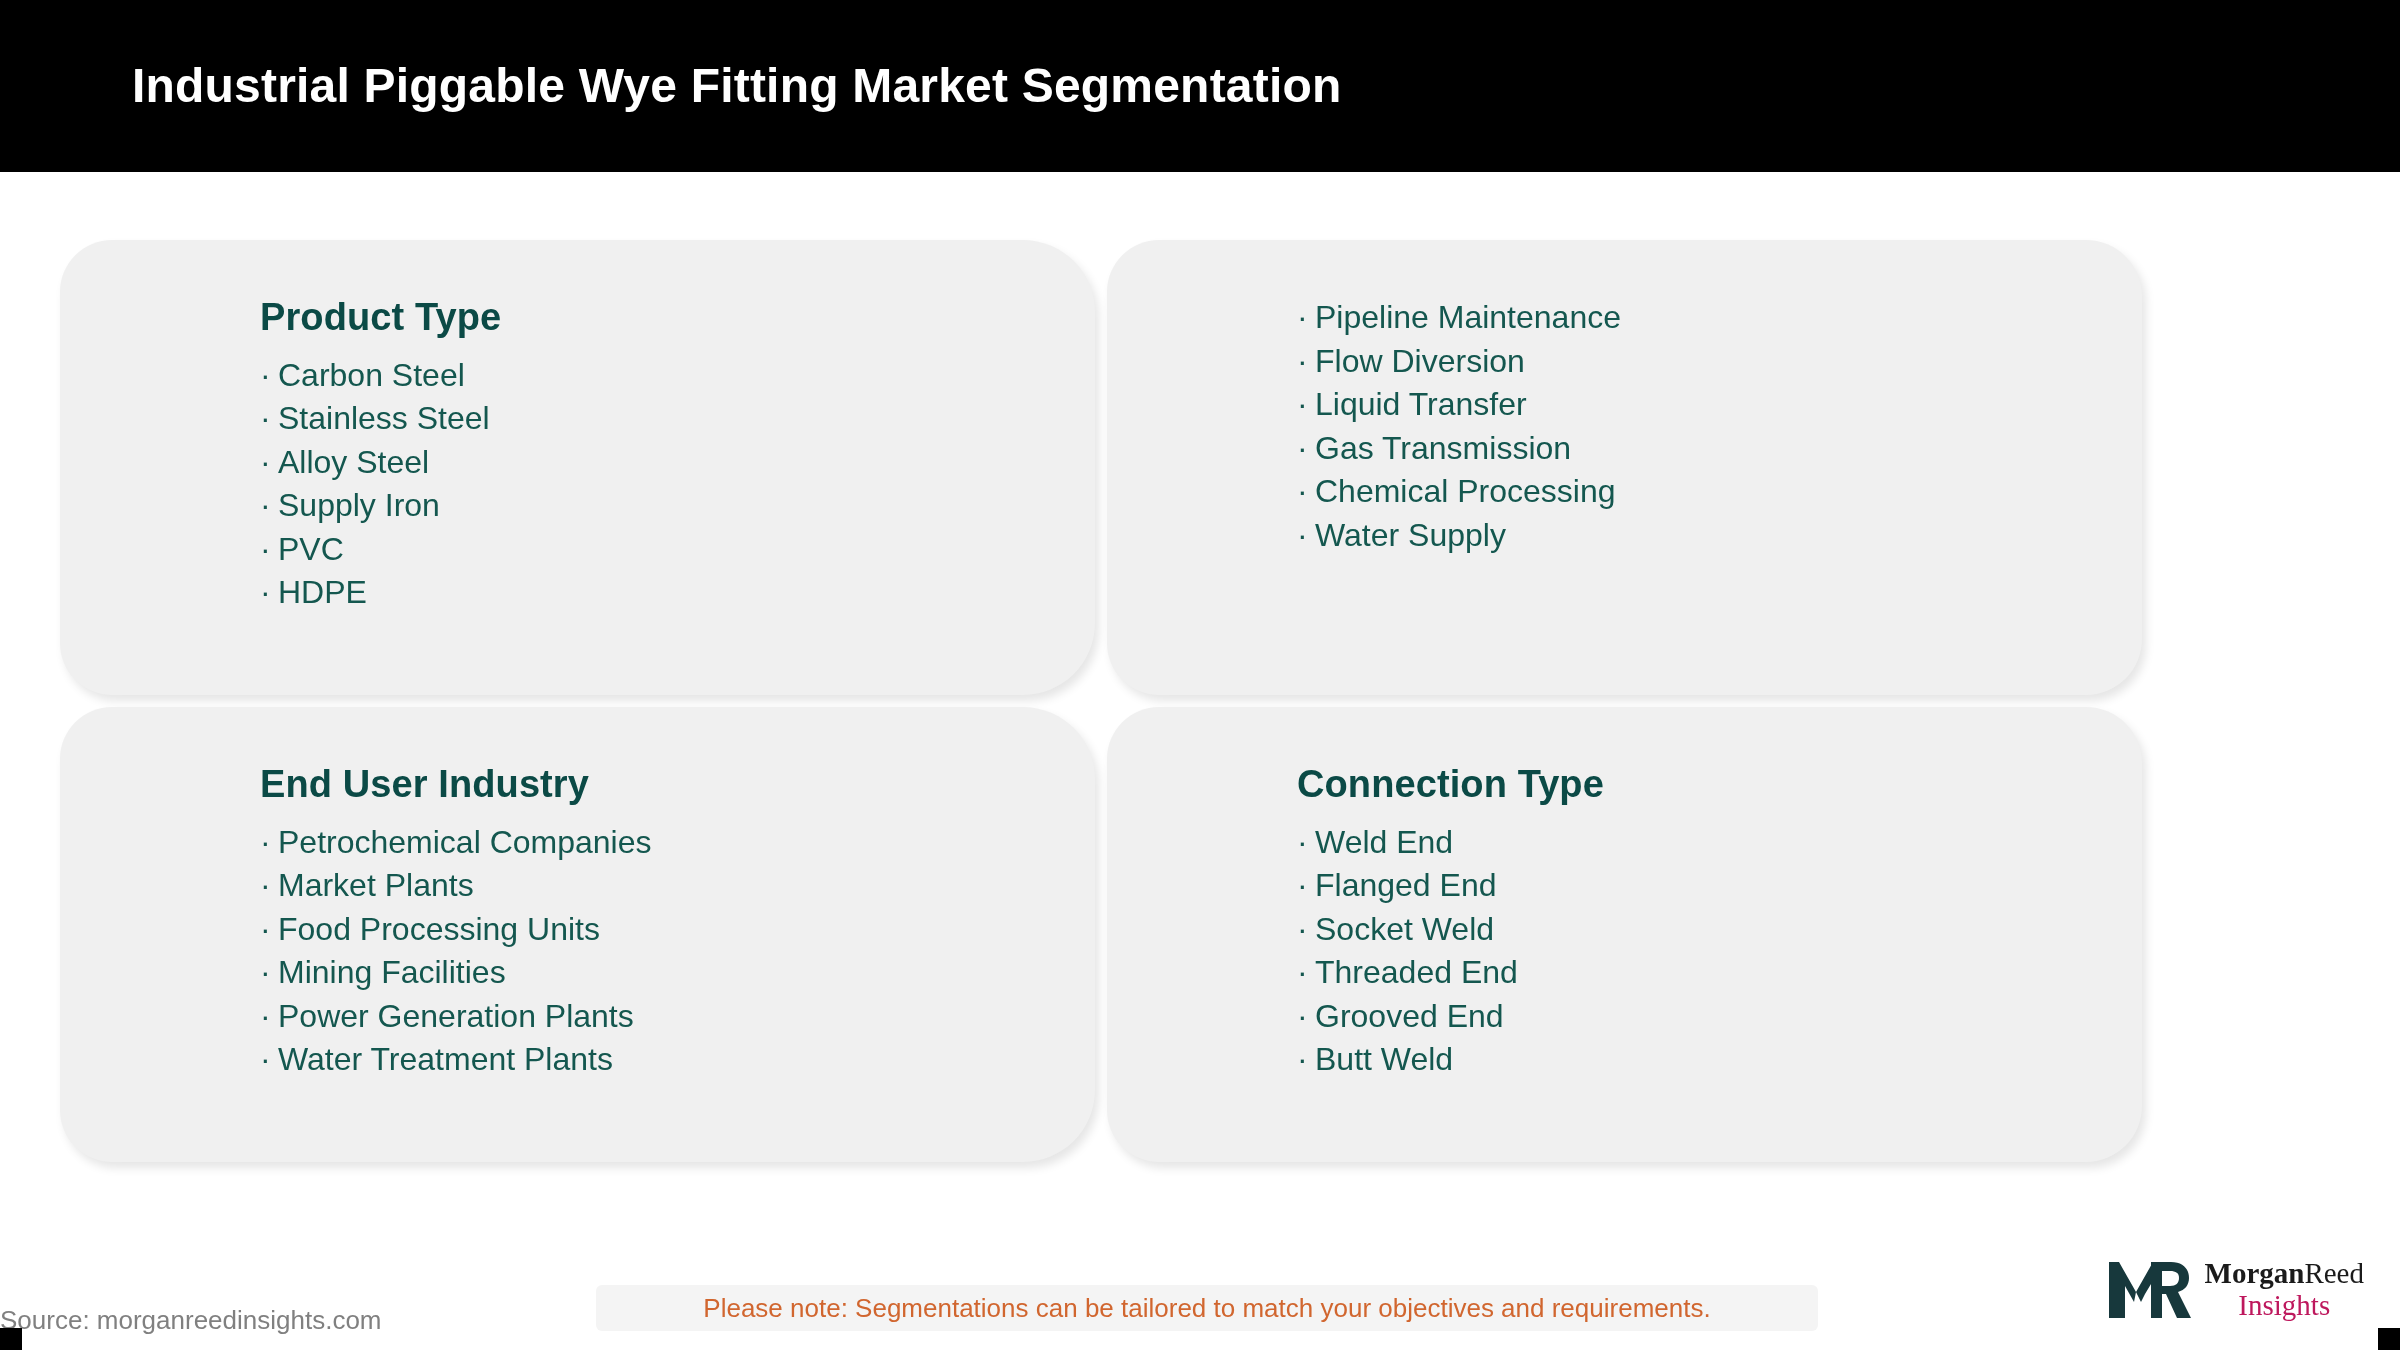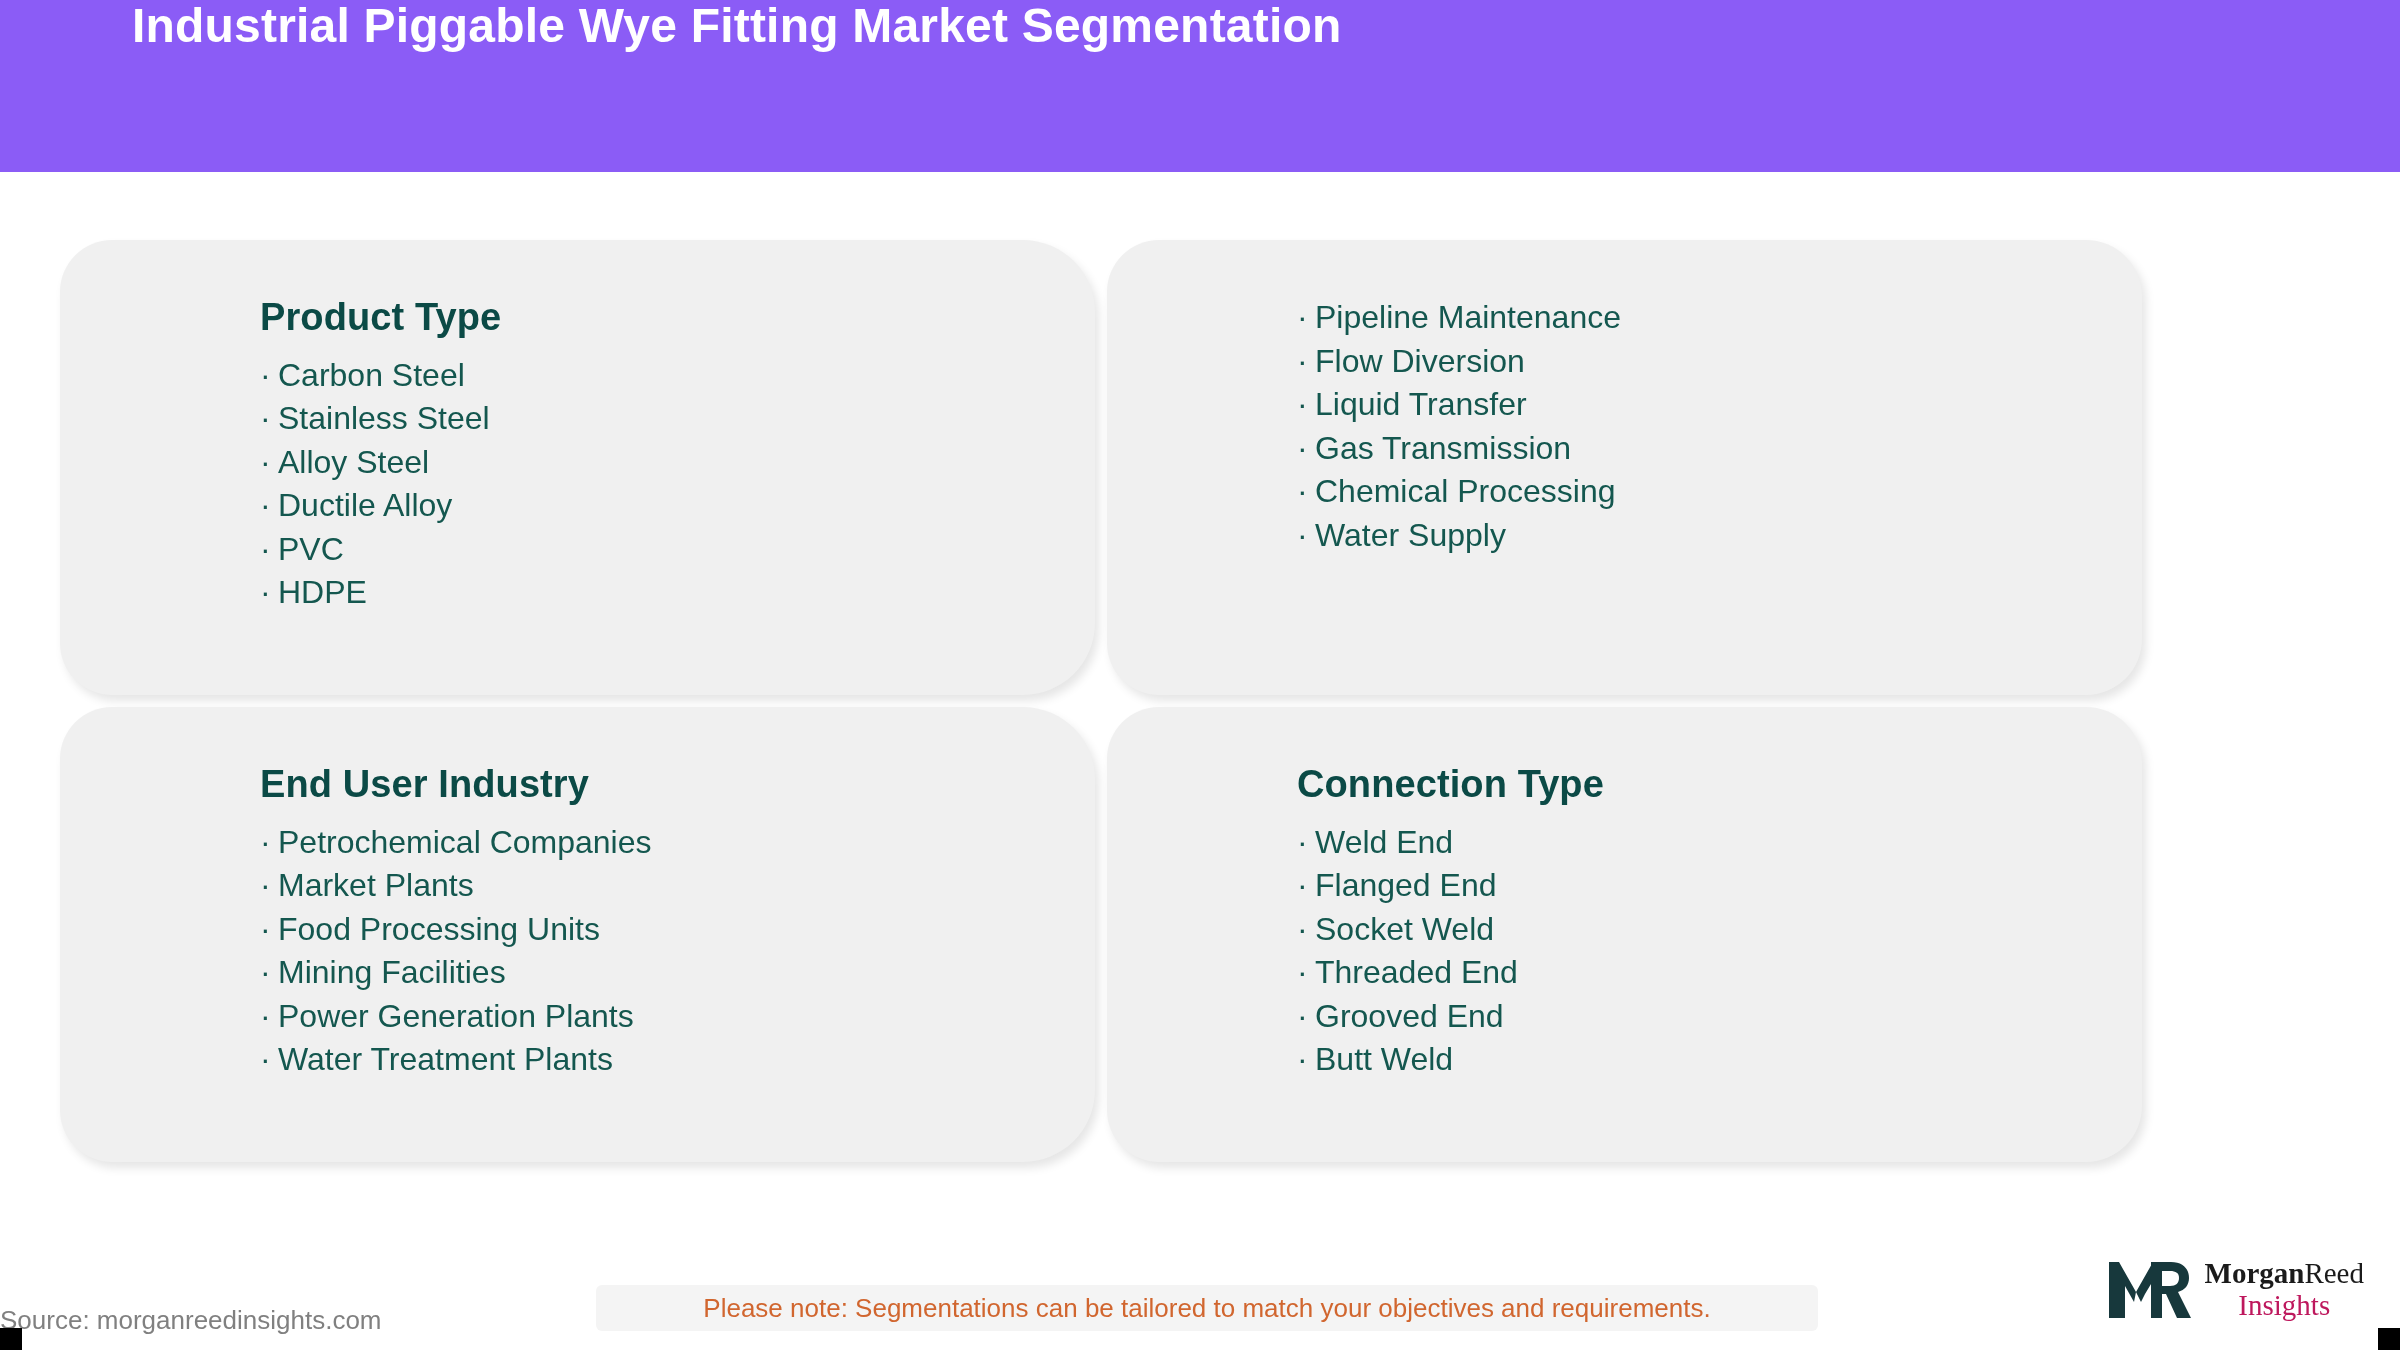--- a/index.html
+++ b/index.html
@@ -13,23 +13,23 @@
     height: 1350px;
     overflow: hidden;
     font-family: "Liberation Sans", sans-serif;
     position: relative;
   }
 
   
   .header {
     width: 100%;
     height: 172px;
-    background: #8b5cf6;
-    display: flex;
-    align-items: flex-start;
+    background: #000000;
+    display: flex;
+    align-items: center;
     box-sizing: border-box;
     padding-left: 132px;
   }
   .header-title {
     color: #ffffff;
     font-size: 48px;
     font-weight: bold;
     letter-spacing: 0.2px;
     line-height: 1.1;
     white-space: nowrap;
@@ -201,21 +201,21 @@
       <li>
           <span class="bullet">·</span>
           <span>Stainless Steel</span>
         </li>
       <li>
           <span class="bullet">·</span>
           <span>Alloy Steel</span>
         </li>
       <li>
           <span class="bullet">·</span>
-          <span>Ductile Alloy</span>
+          <span>Supply Iron</span>
         </li>
       <li>
           <span class="bullet">·</span>
           <span>PVC</span>
         </li>
       <li>
           <span class="bullet">·</span>
           <span>HDPE</span>
         </li>
     </ul>

